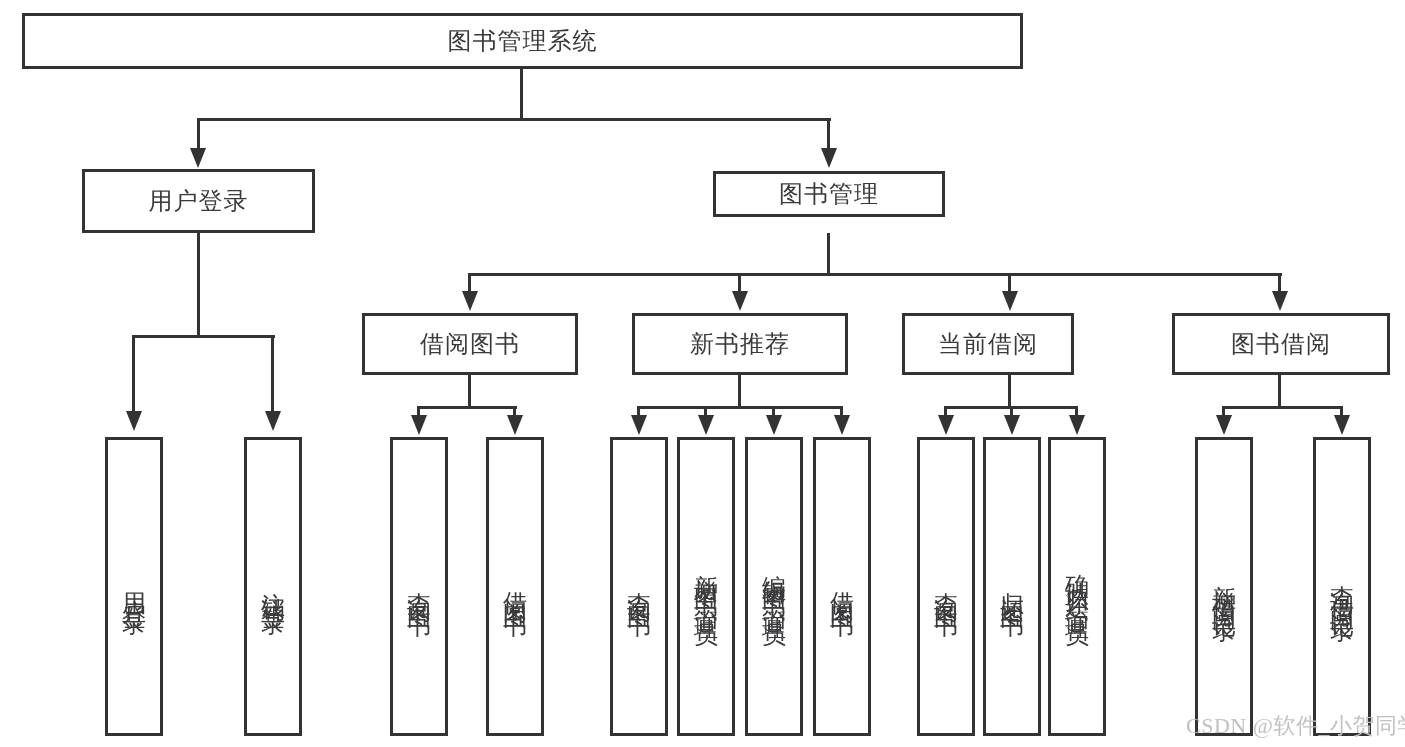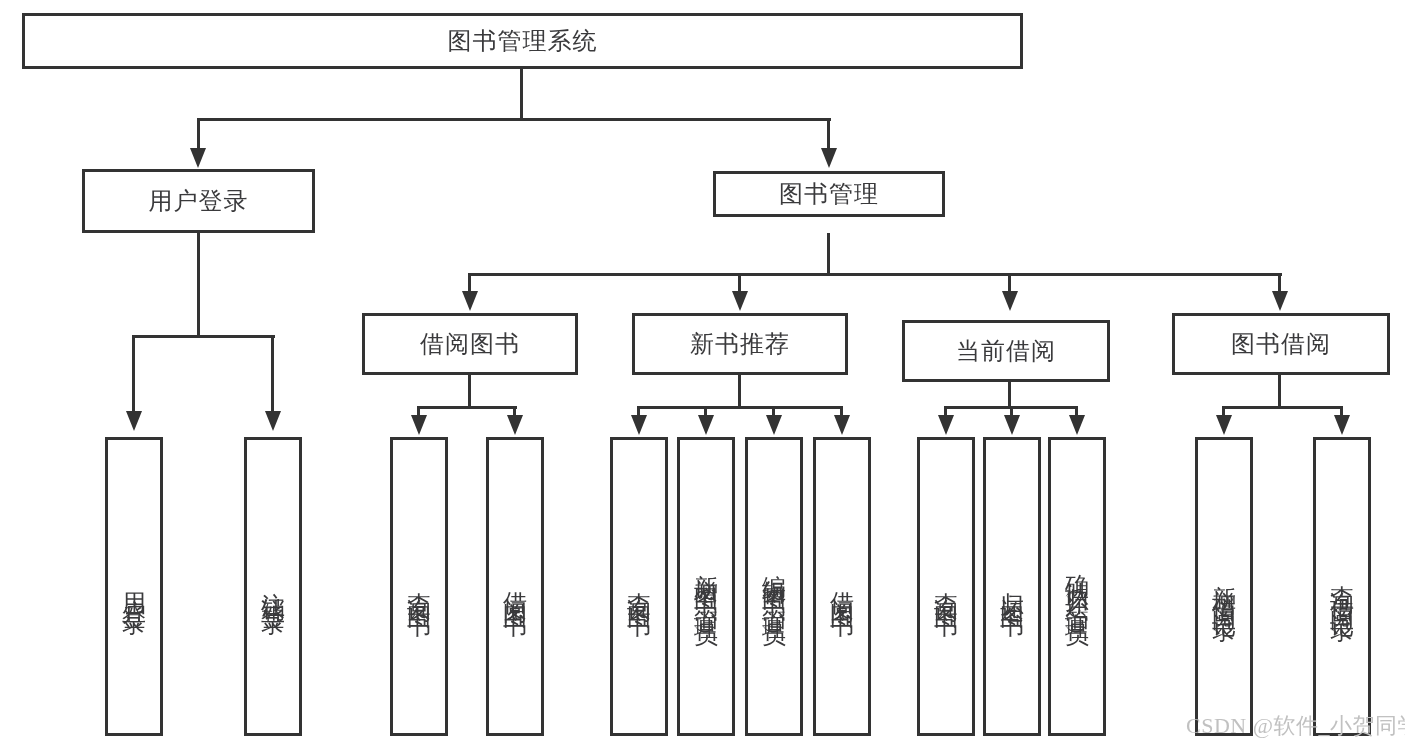--- a/index.html
+++ b/index.html
@@ -102,21 +102,21 @@
   <div class="box h" style="left:713px;top:171px;width:232px;height:46px">
     <span>图书管理</span>
   </div>
 
   <div class="box h" style="left:362px;top:313px;width:216px;height:62px">
     <span>借阅图书</span>
   </div>
   <div class="box h" style="left:632px;top:313px;width:216px;height:62px">
     <span>新书推荐</span>
   </div>
-  <div class="box h" style="left:902px;top:320px;width:208px;height:62px">
+  <div class="box h" style="left:902px;top:313px;width:172px;height:62px">
     <span>当前借阅</span>
   </div>
   <div class="box h" style="left:1172px;top:313px;width:218px;height:62px">
     <span>图书借阅</span>
   </div>
 
   <div class="box v" style="left:105px;top:437px;width:58px;height:299px">
     <span>用户登录</span>
   </div>
   <div class="box v" style="left:244px;top:437px;width:58px;height:299px">

